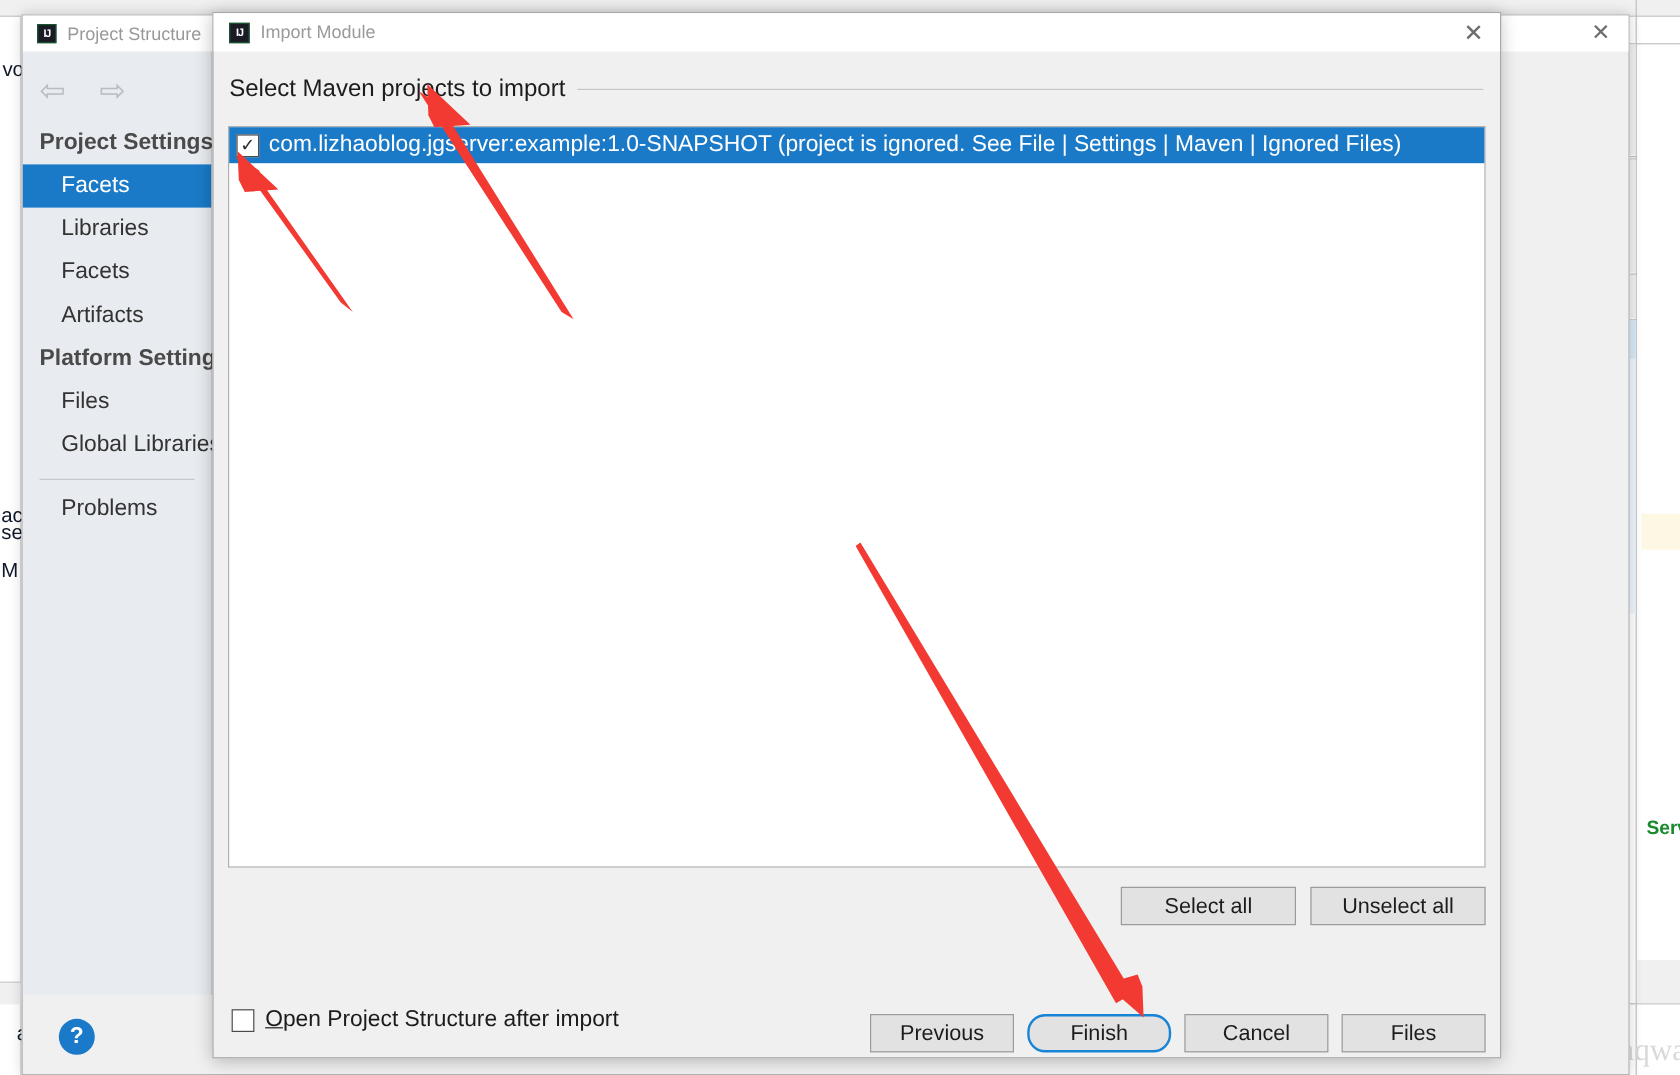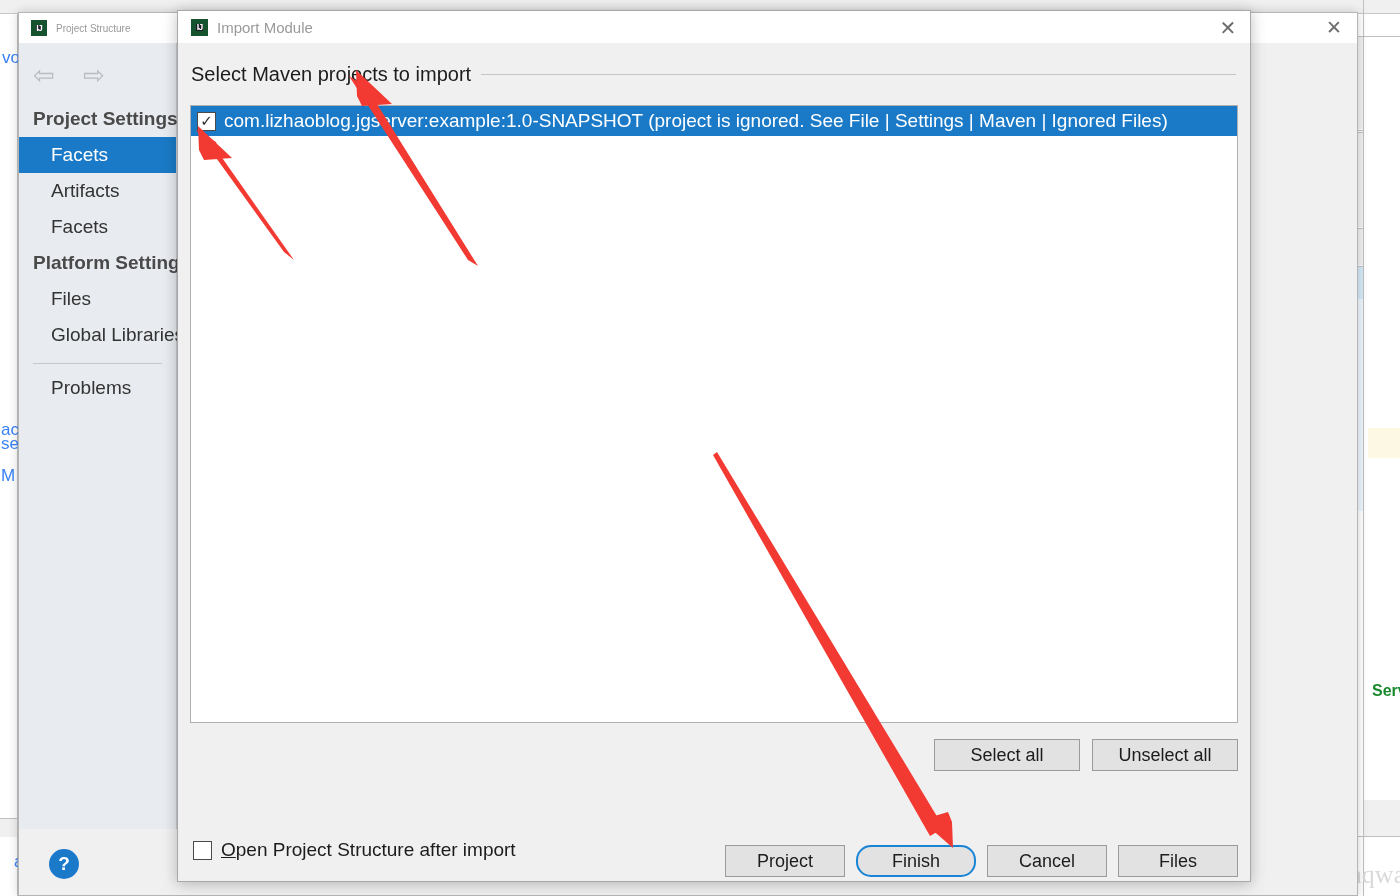--- a/index.html
+++ b/index.html
@@ -12,21 +12,21 @@
   }
 
   #root { position: relative; width: 1400px; height: 896px; background: #ffffff; }
 
   
   .bg-layer { position: absolute; inset: 0; background: #ffffff; }
   .bg-strip-top { position: absolute; left: 0; top: 0; width: 1400px; height: 14px; background: #f0f0f0; border-bottom: 1px solid #c8c8c8; }
   .bg-vline { position: absolute; background: #c0c0c0; width: 1px; }
   .bg-hline { position: absolute; background: #c0c0c0; height: 1px; }
   .bg-panel { position: absolute; background: #f0f0f0; }
-  .bg-text { position: absolute; font-size: 17px; color: #3b82f6; white-space: nowrap; }
+  .bg-text { position: absolute; font-size: 17px; color: #0f172a; white-space: nowrap; }
   .bg-text-green { position: absolute; font-size: 16px; color: #1a8a2e; white-space: nowrap; font-weight: 600; margin-left: 12px; }
   .bg-row-blue { position: absolute; background: #eef6fd; }
   .bg-row-blue-sel { position: absolute; background: #d6eaf9; }
   .bg-input { position: absolute; background: #ffffff; border: 1px solid #aaaaaa; }
   .bg-yellow { position: absolute; background: #fdf8e3; }
   .bg-btn { position: absolute; background: #e4e4e4; border: 1px solid #9a9a9a; display: flex; align-items: center; justify-content: center; font-size: 17px; color: #333; }
   .bg-btn-primary { position: absolute; background: #e4e4e4; border: 2px solid #1784d6; display: flex; align-items: center; justify-content: center; font-size: 17px; color: #333; }
   .xicon { position: absolute; color: #6e6e6e; font-size: 21px; line-height: 1; font-family: "DejaVu Sans", sans-serif; }
   .picon { position: absolute; color: #555; font-size: 14px; line-height: 1; }
   .bg-underline { position: absolute; height: 1px; background: #b9b9b9; }
@@ -39,24 +39,24 @@
   
   .ps-dialog {
     position: absolute; left: 18px; top: 12px; width: 1340px; height: 884px;
     background: #f0f0f0; border: 1px solid #b5b5b5;
     box-shadow: 0 0 10px rgba(0,0,0,.18);
   }
   .ps-title {
     position: absolute; left: 0; top: 0; width: 100%; height: 30px;
     background: #ffffff; display: flex; align-items: center; padding-left: 12px;
   }
-  .ps-title-text { font-size: 10px; color: #999999; margin-left: 9px; }
+  .ps-title-text { font-size: 15px; color: #999999; margin-left: 9px; }
   .ps-close { position: absolute; right: 12px; top: 5px; width: 22px; height: 20px; color: #6d6d6d; font-size: 19px; line-height: 20px; text-align: center; }
   .ij-icon {
-    width: 17px; height: 17px; background: #1b1b25; border: 5px solid #14532d;
+    width: 17px; height: 17px; background: #1b1b25; border: 1px solid #14532d;
     display: inline-flex; align-items: center; justify-content: center;
     color: #ffffff; font-size: 9px; font-weight: bold; letter-spacing: -1px;
     font-family: "Liberation Sans", sans-serif; flex: none;
   }
   .ij-icon.sm { width: 16px; height: 16px; }
 
   .ps-sidebar {
     position: absolute; left: 0; top: 30px; width: 158px; bottom: 66px;
     background: #e8ecf0; border-right: 1px solid #c6ccd2;
   }
@@ -192,22 +192,23 @@
     <div class="ps-close">✕</div>
 
     <div class="ps-sidebar">
       <div class="ps-nav">
         <div class="nav-arrow">⇦</div>
         <div class="nav-arrow">⇨</div>
       </div>
       <div style="position:absolute; left:0; top:58px; width:100%;">
         <div class="ps-group">Project Settings</div>
         <div class="ps-item selected">Facets</div>
+        <div class="ps-item">Libraries</div>
+        <div class="ps-item">Facets</div>
         <div class="ps-item">Artifacts</div>
-        <div class="ps-item">Facets</div>
         <div class="ps-group">Platform Settings</div>
         <div class="ps-item">Files</div>
         <div class="ps-item">Global Libraries</div>
         <div class="ps-sep"></div>
         <div class="ps-item">Problems</div>
       </div>
     </div>
 
     <div class="ps-help">?</div>
   </div>
@@ -237,21 +238,21 @@
         <div class="btn wide">Select all</div>
         <div class="btn wide">Unselect all</div>
       </div>
 
       <div class="im-optrow">
         <span class="cbox unchecked">✓</span>
         <span class="im-opt-label"><u>O</u><span>pen Project Structure after import</span></span>
       </div>
 
       <div class="im-buttons">
-        <div class="btn" style="width:120px;">Project</div>
+        <div class="btn" style="width:120px;">Previous</div>
         <div class="btn focus" style="width:120px;border-radius:15px;">Finish</div>
         <div class="btn" style="width:120px;">Cancel</div>
         <div class="btn" style="width:120px;">Files</div>
       </div>
 
     </div>
   </div>
 
   <svg class="arrows" width="1400" height="896" viewBox="0 0 1400 896">
     <g id="annotation-arrow-group" fill="#f33a32" stroke="none">

